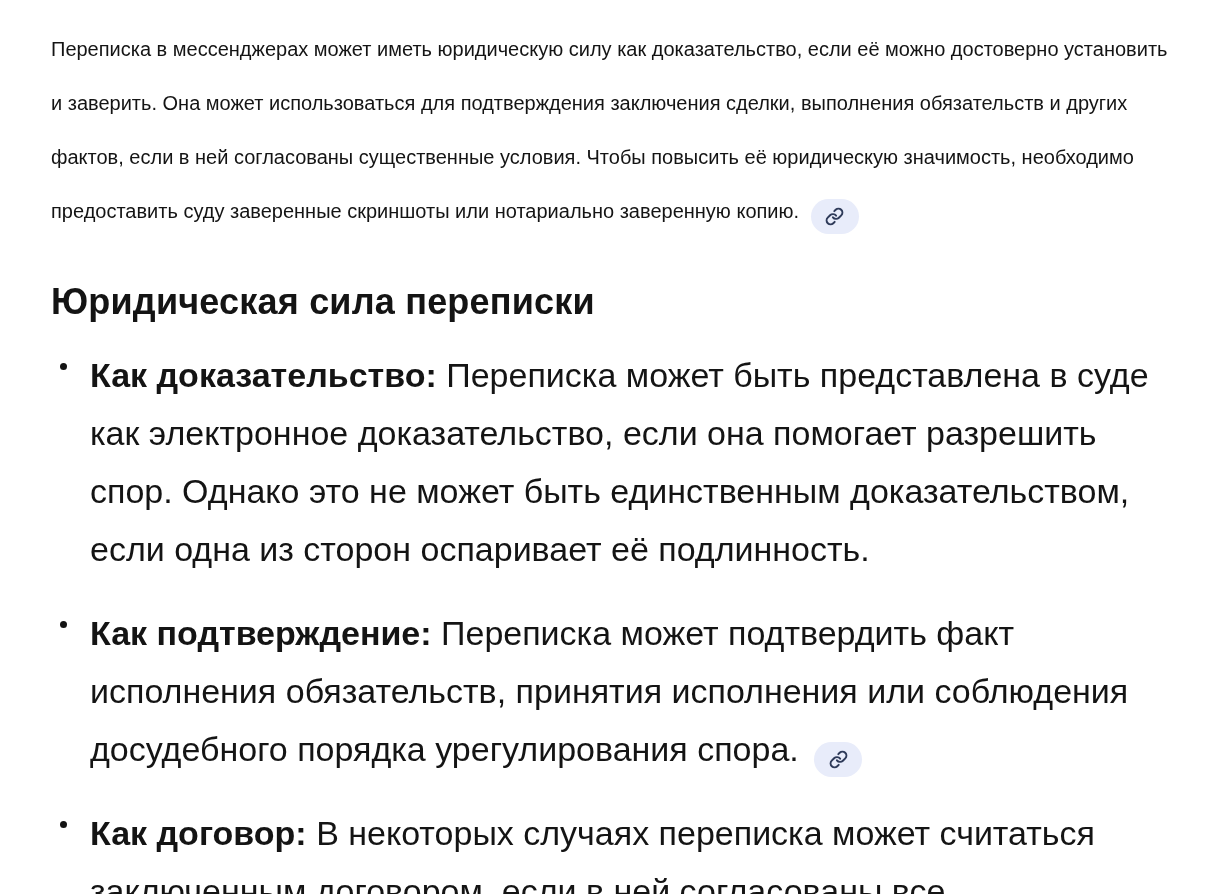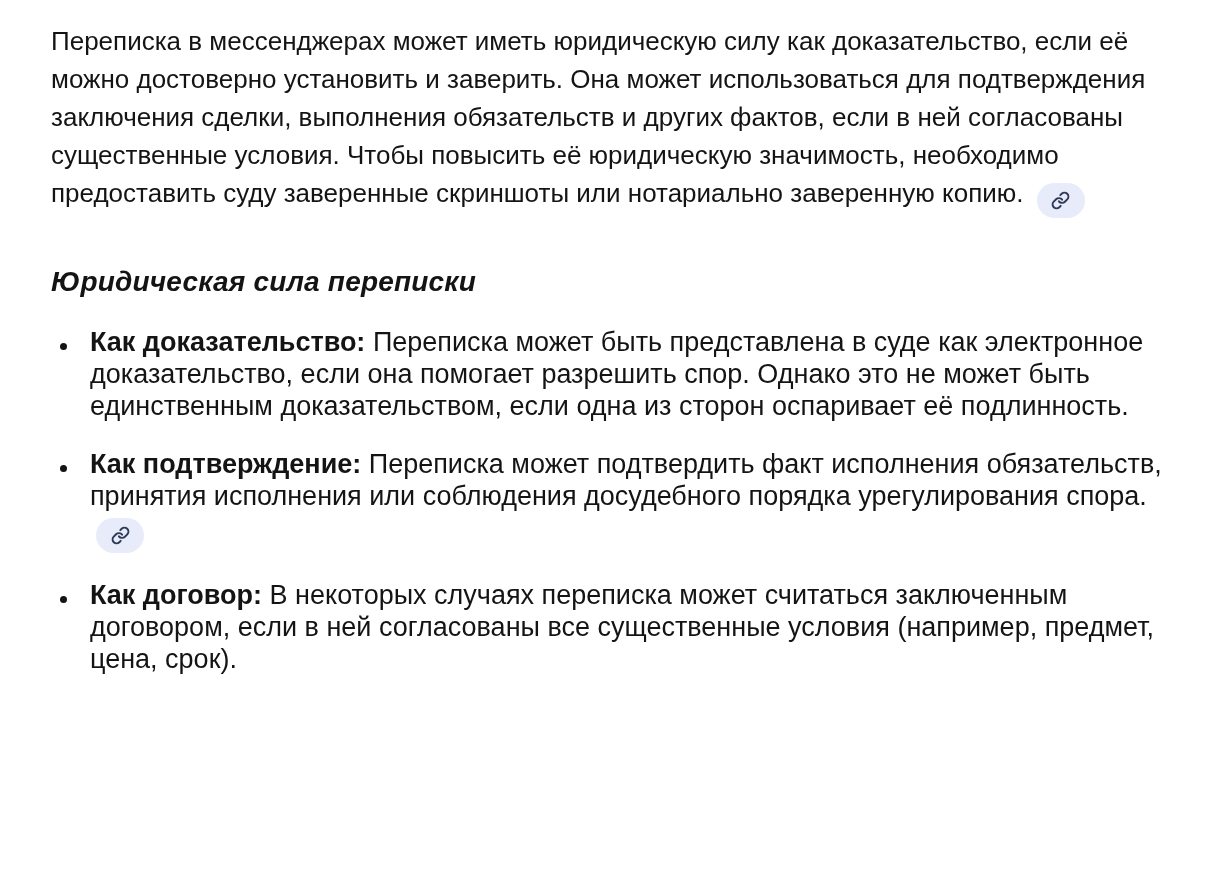--- a/index.html
+++ b/index.html
@@ -21,44 +21,43 @@
     font-family: "Liberation Sans", "DejaVu Sans", sans-serif;
     color: var(--text);
     -webkit-font-smoothing: antialiased;
   }
   .page {
     padding: 22px 0 0 51px;
     width: 1180px;
   }
   .intro {
     margin: 0;
-    font-size: 26px;
-    line-height: 38px;
+    font-size: 20px;
+    line-height: 54px;
     max-width: 1118px;
   }
   .section-heading {
     margin: 44px 0 0 0;
-    font-size: 28px;
+    font-size: 36px;
     line-height: 39px;
     font-weight: 700;
     letter-spacing: 0.2px;
-    font-style: italic;
   }
   .bullet-list {
     list-style: none;
     margin: 25px 0 0 0;
     padding: 0;
     max-width: 1122px;
   }
   .bullet-list li {
     position: relative;
     padding-left: 39px;
     margin: 0 0 26px 0;
-    font-size: 27px;
-    line-height: 32px;
+    font-size: 34px;
+    line-height: 58px;
   }
   .bullet-list li::before {
     content: "";
     position: absolute;
     left: 9px;
     top: 17px;
     width: 7px;
     height: 7px;
     border-radius: 50%;
     background: var(--text);

